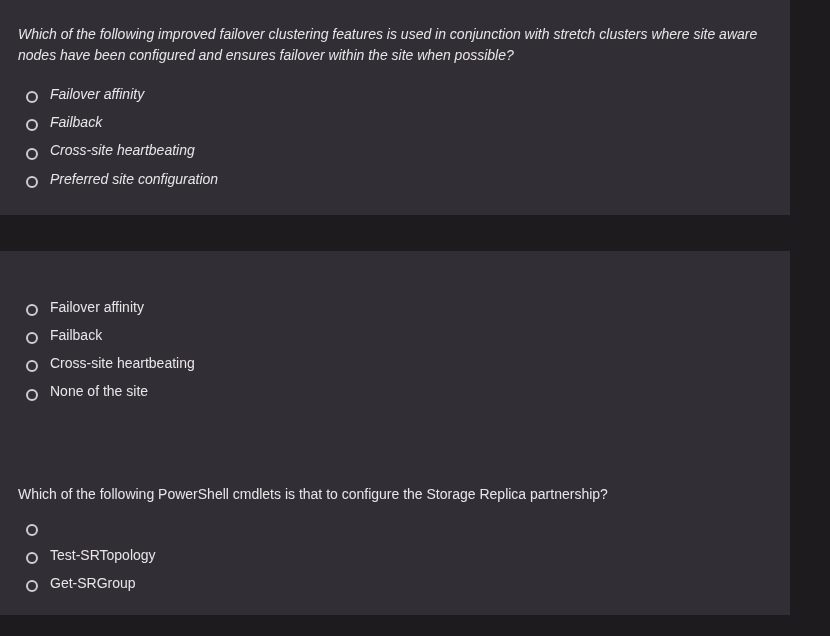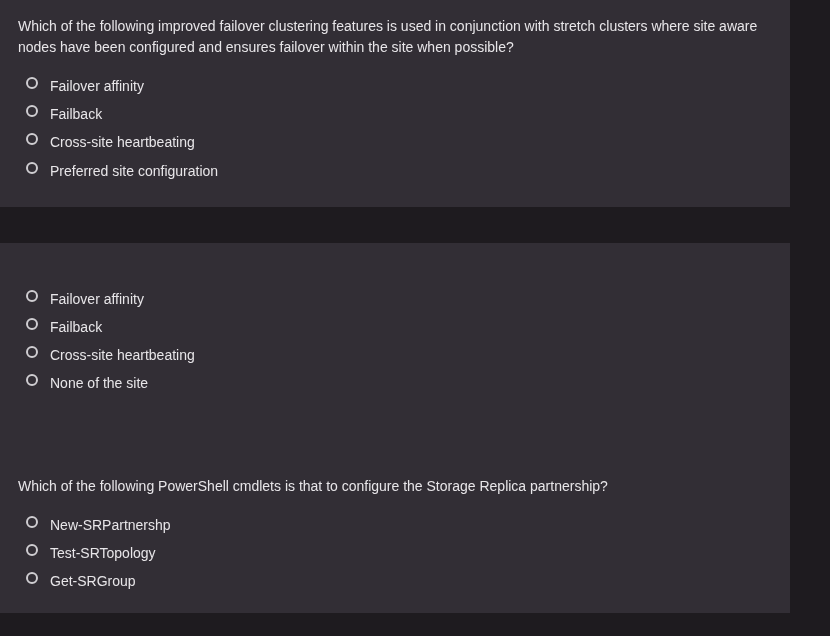--- a/index.html
+++ b/index.html
@@ -10,30 +10,30 @@
       color: #e8e6e9;
       width: 830px;
       height: 636px;
       overflow: hidden;
     }
     .card {
       background: #322e35;
       padding: 0 18px 18px 18px;
       margin-right: 40px;
     }
-    .card.first { padding-top: 16px; padding-bottom: 22px; margin-bottom: 36px; }
+    .card.first { padding-top: 24px; padding-bottom: 22px; margin-bottom: 36px; font-style: italic; }
     .card.rest { padding-top: 42px; }
     .q-text {
       line-height: 1.5;
       margin-bottom: 14px;
     }
     .options { list-style: none; }
     .option {
       display: flex;
-      align-items: flex-start;
+      align-items: flex-end;
       padding: 5px 0 5px 8px;
       cursor: pointer;
     }
     .radio {
       width: 12px;
       height: 12px;
       border: 2px solid #cfcdd1;
       border-radius: 50%;
       background: transparent;
       flex: 0 0 auto;
@@ -86,21 +86,20 @@
       <span class="opt-label">None of the site</span>
     </li>
   </ul>
 
   <div class="q3-spacer"></div>
 
   <p class="q-text">Which of the following PowerShell cmdlets is that to configure the Storage Replica partnership?</p>
   <ul class="options">
     <li class="option">
       <span class="radio"></span>
-      <span class="opt-label">New-SRPartnershp</span>
     </li>
     <li class="option">
       <span class="radio"></span>
       <span class="opt-label">Test-SRTopology</span>
     </li>
     <li class="option">
       <span class="radio"></span>
       <span class="opt-label">Get-SRGroup</span>
     </li>
 

